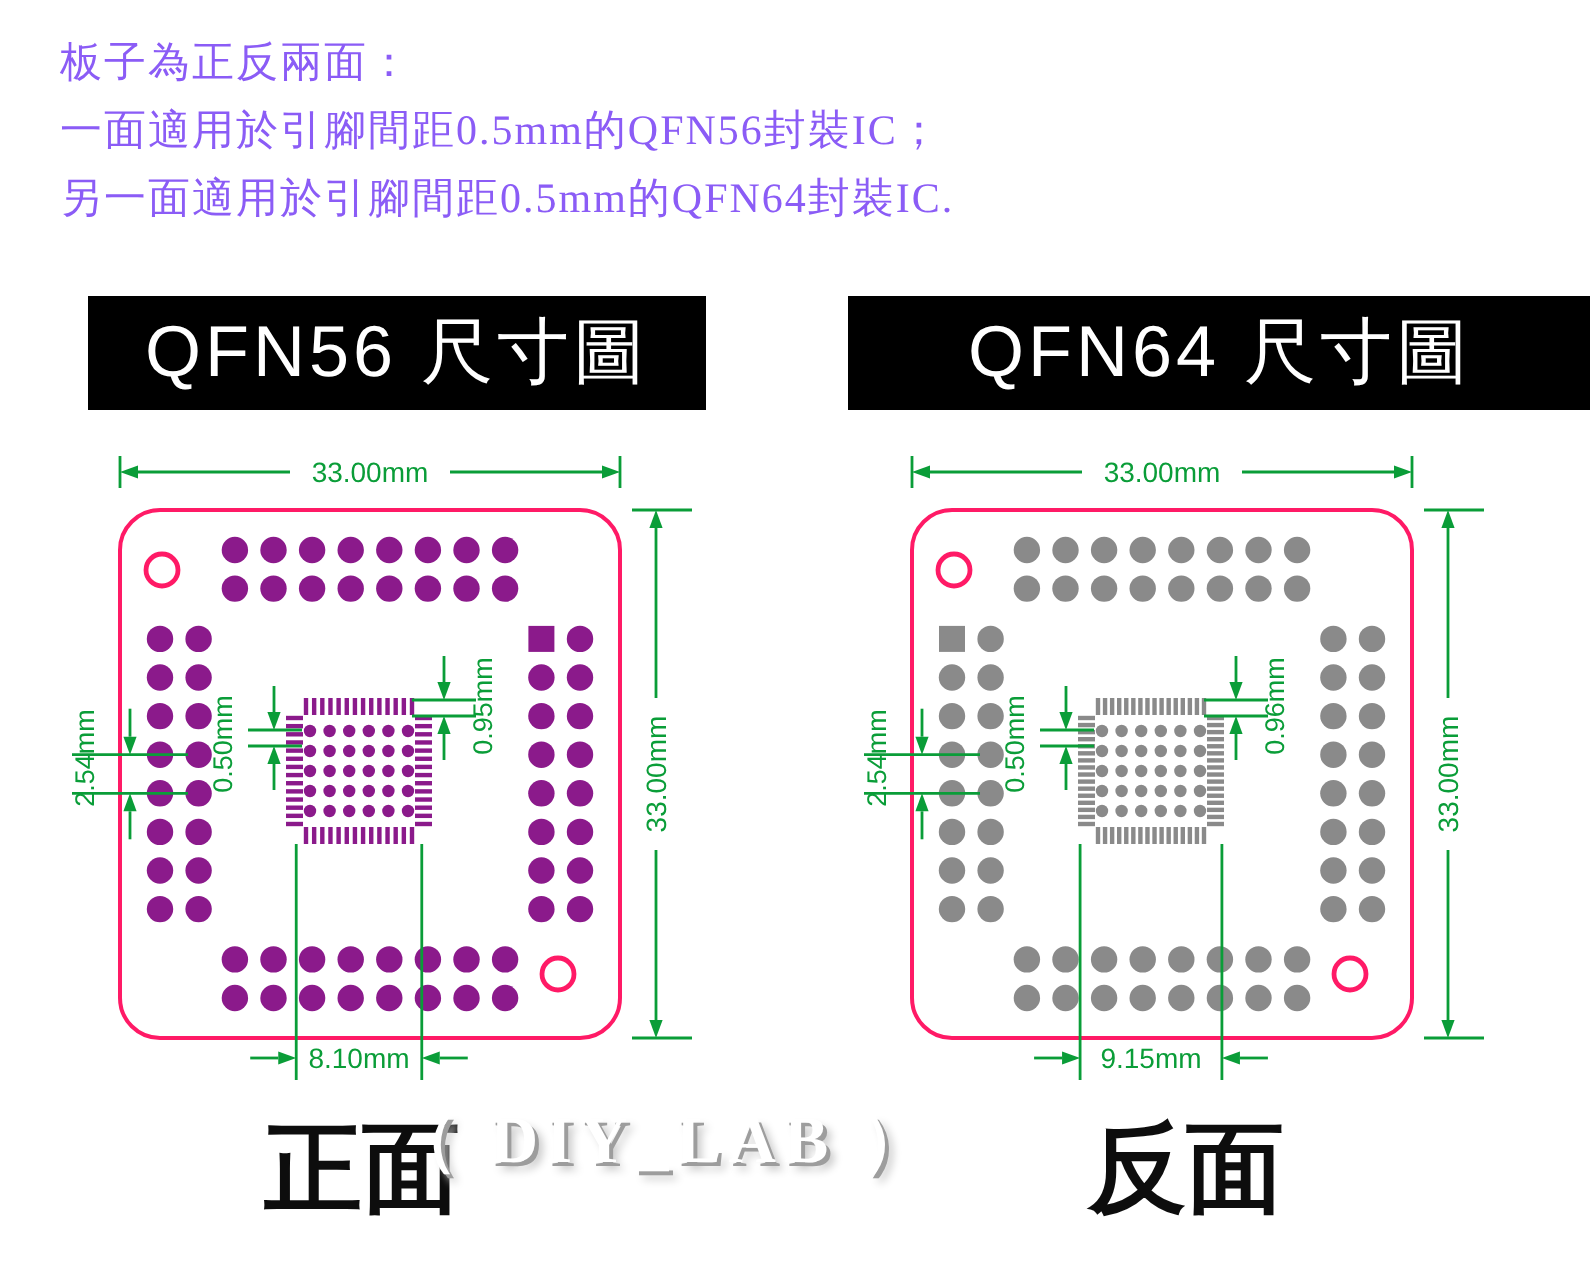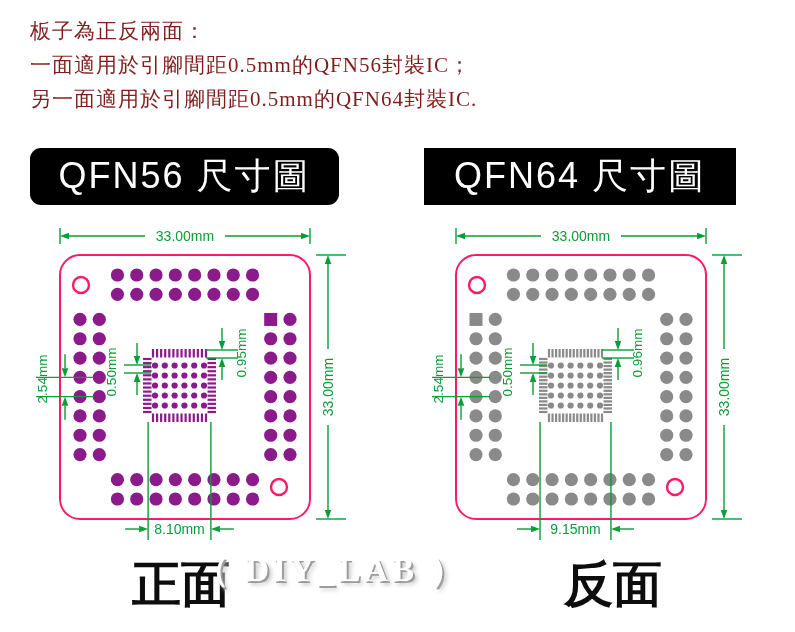--- a/index.html
+++ b/index.html
@@ -4,39 +4,39 @@
 <style>
   html,body{margin:0;padding:0;background:#fff;}
   .page{position:relative;width:795px;height:632px;background:#fff;overflow:hidden;
         font-family:"Liberation Sans",sans-serif;}
   .header{position:absolute;left:30px;top:14px;font-family:"Liberation Serif",serif;
           font-size:21px;line-height:34px;letter-spacing:1px;}
   .header div{white-space:nowrap;}
   .title-bar{position:absolute;top:148px;height:57px;background:#000;color:#fff;
              display:flex;align-items:center;justify-content:center;
              font-size:36px;letter-spacing:2px;}
-  #bar0{left:30px;width:309px;border-radius:11px;}
-  #bar1{left:424px;width:312px;}
+  #bar0{left:44px;width:309px;}
+  #bar1{left:424px;width:372px;}
   svg.board{position:absolute;top:222px;}
   #board0{left:18px;}
   #board1{left:414px;}
   .caption{position:absolute;top:552px;font-size:49px;font-weight:600;color:#0d0d0d;
            white-space:nowrap;}
   #cap-front{left:132px;}
-  #cap-back{left:564px;}
+  #cap-back{left:544px;}
   .watermark{position:absolute;top:548px;left:196px;font-size:33px;font-weight:600;
              font-family:"Liberation Serif",serif;color:#fff;letter-spacing:4px;
              text-shadow:2px 2px 0 #9d9d9d, 4px 4px 4px #c9c9c9;white-space:nowrap;}
 </style>
 </head>
 <body>
 
 <div class="page">
 
-  <div class="header" style="color: #7f1d1d;">
+  <div class="header" style="color: #8b5cf6;">
     <div>板子為正反兩面：</div>
     <div>一面適用於引腳間距0.5mm的QFN56封裝IC；</div>
     <div>另一面適用於引腳間距0.5mm的QFN64封裝IC.</div>
   </div>
 
   <div class="title-bar" id="bar0">
     <span>QFN56 尺寸圖</span>
   </div>
   <div class="title-bar" id="bar1">
     <span>QFN64 尺寸圖</span>

